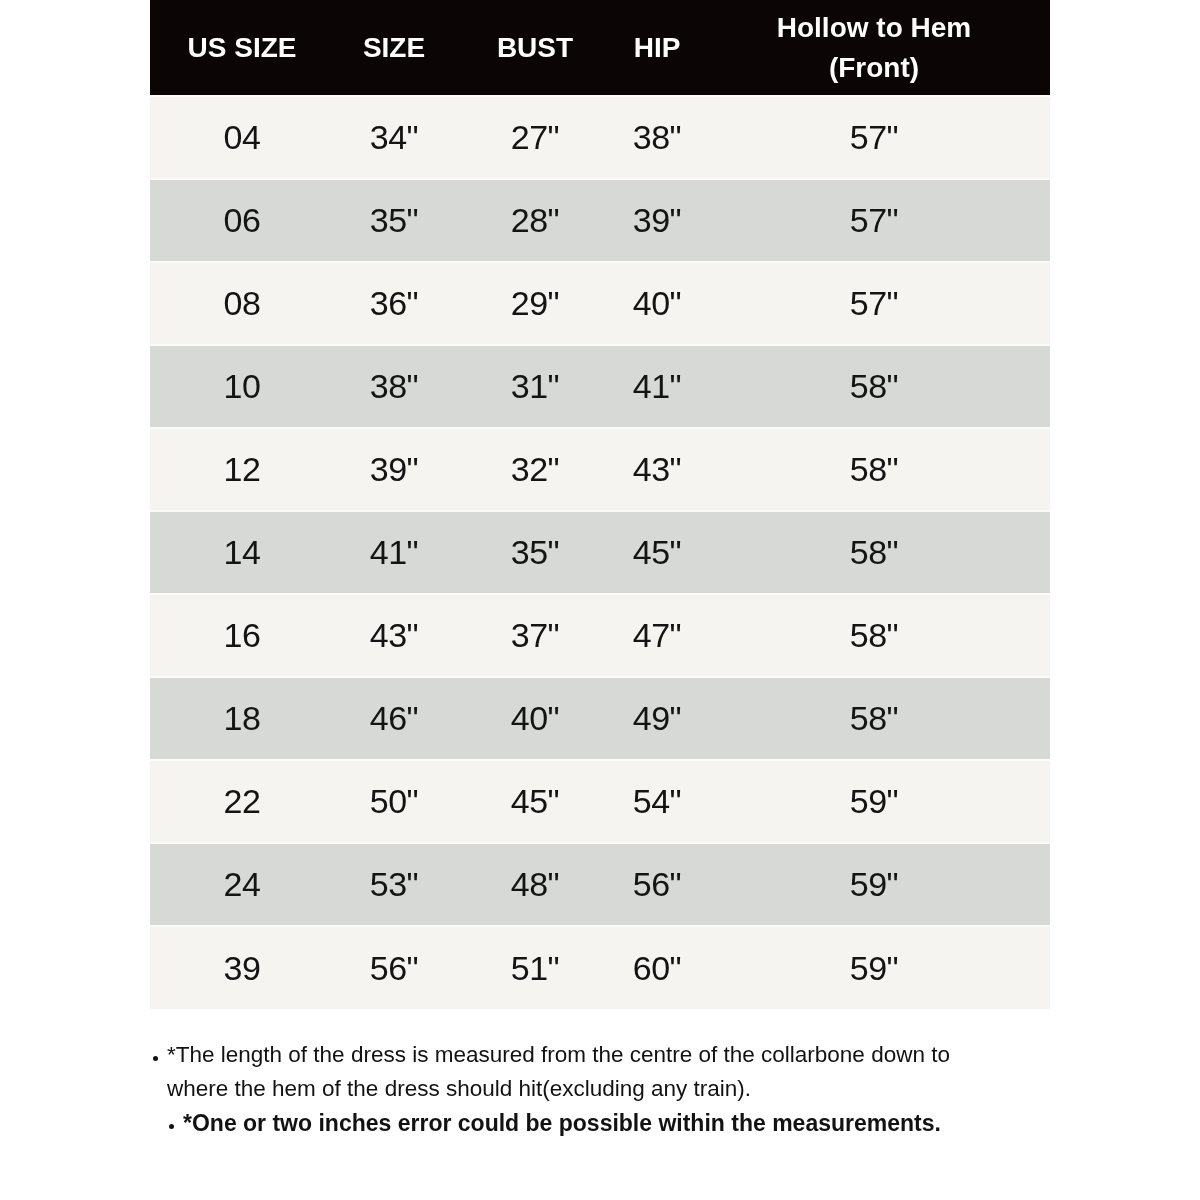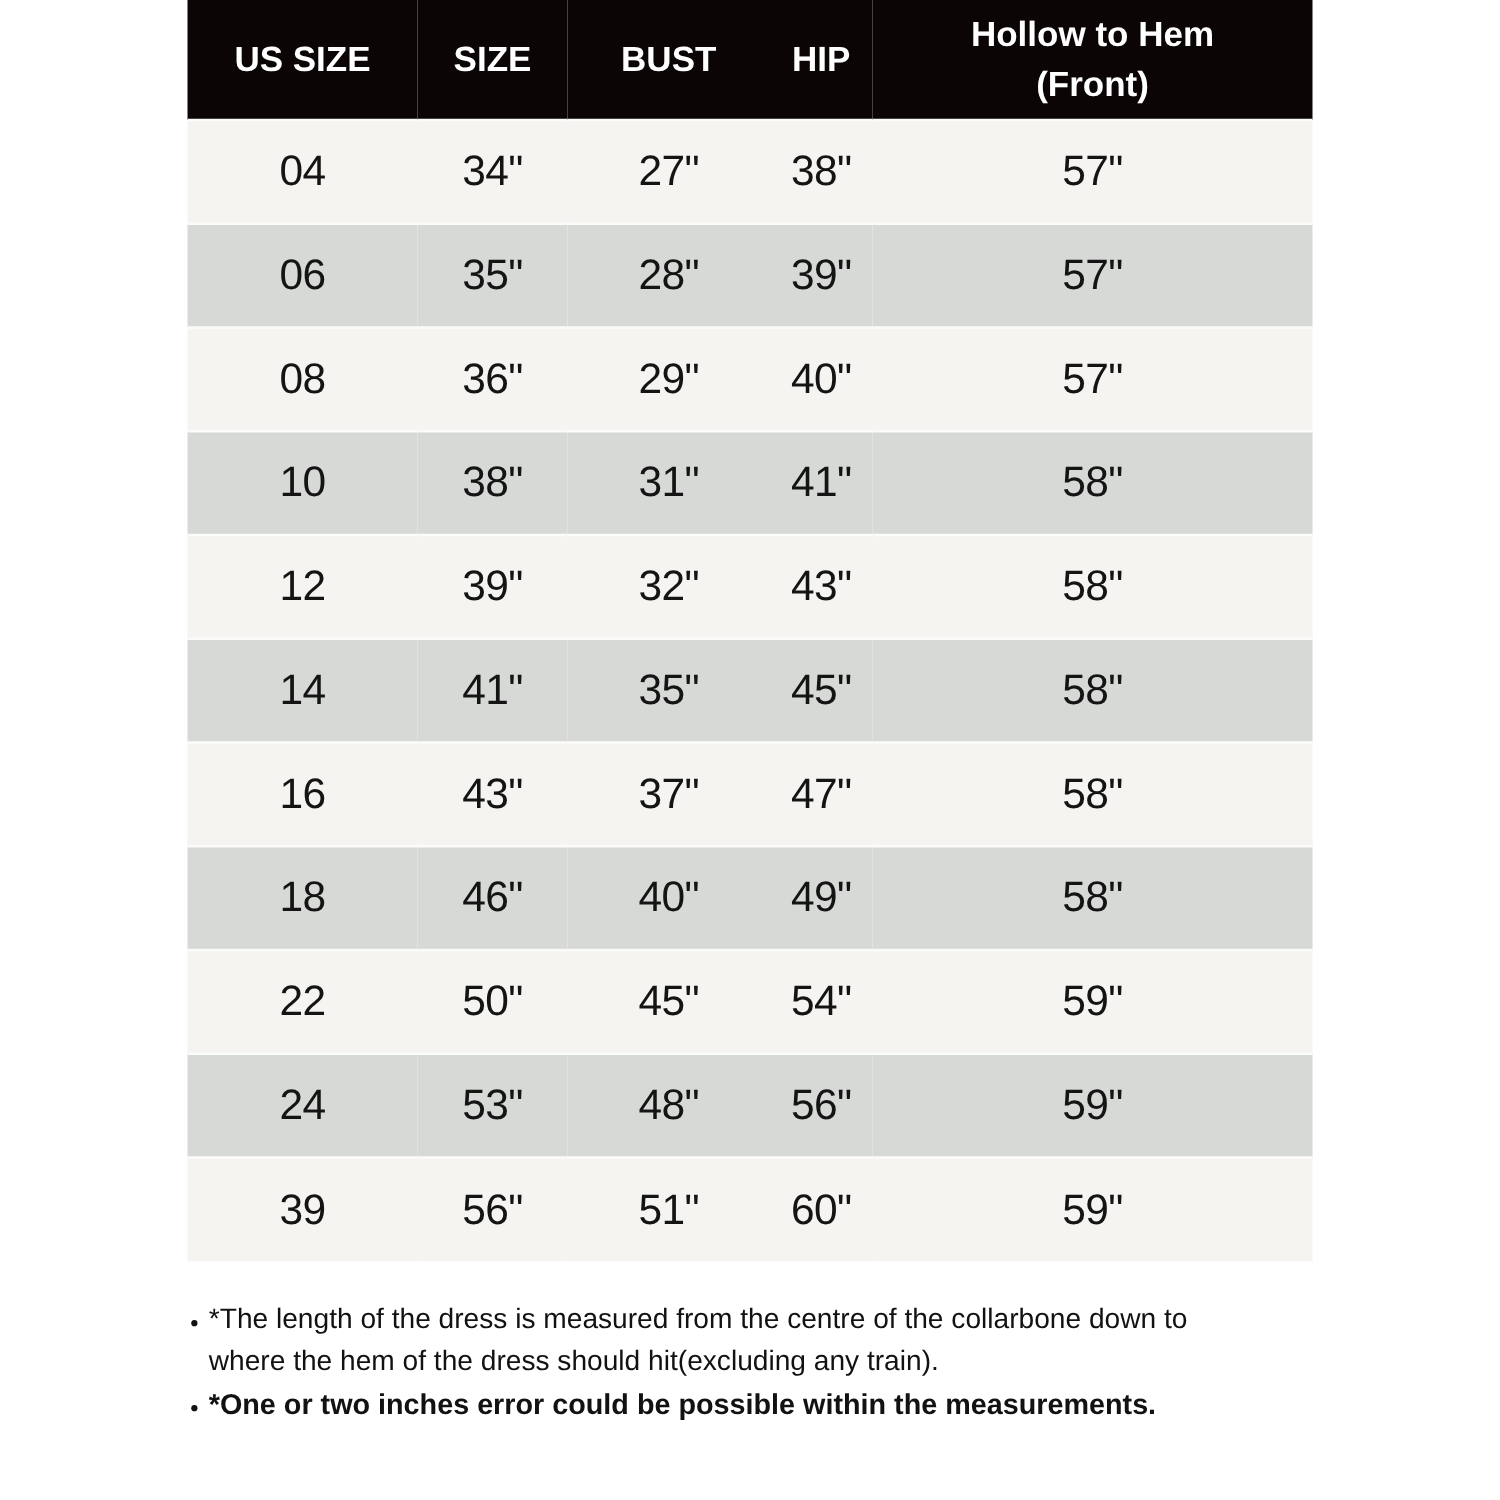--- a/index.html
+++ b/index.html
@@ -56,21 +56,21 @@
     font-size:22.5px; line-height:34px;
     color:var(--note-text);
   }
   ul.notes li{ position:relative; }
   ul.notes li::before{
     content:""; position:absolute;
     left:-14px; top:18px;
     width:5px; height:5px; border-radius:50%;
     background:var(--note-text);
   }
-  ul.notes li.bold{ font-weight:bold; font-size:23px; }
+  ul.notes li.bold{ font-weight:bold; font-size:23px;margin-left:16px; }
 </style>
 </head>
 <body>
 
 <div class="page">
 
   <table class="size-table">
     <colgroup>
       <col style="width:184px">
       <col style="width:120px">

